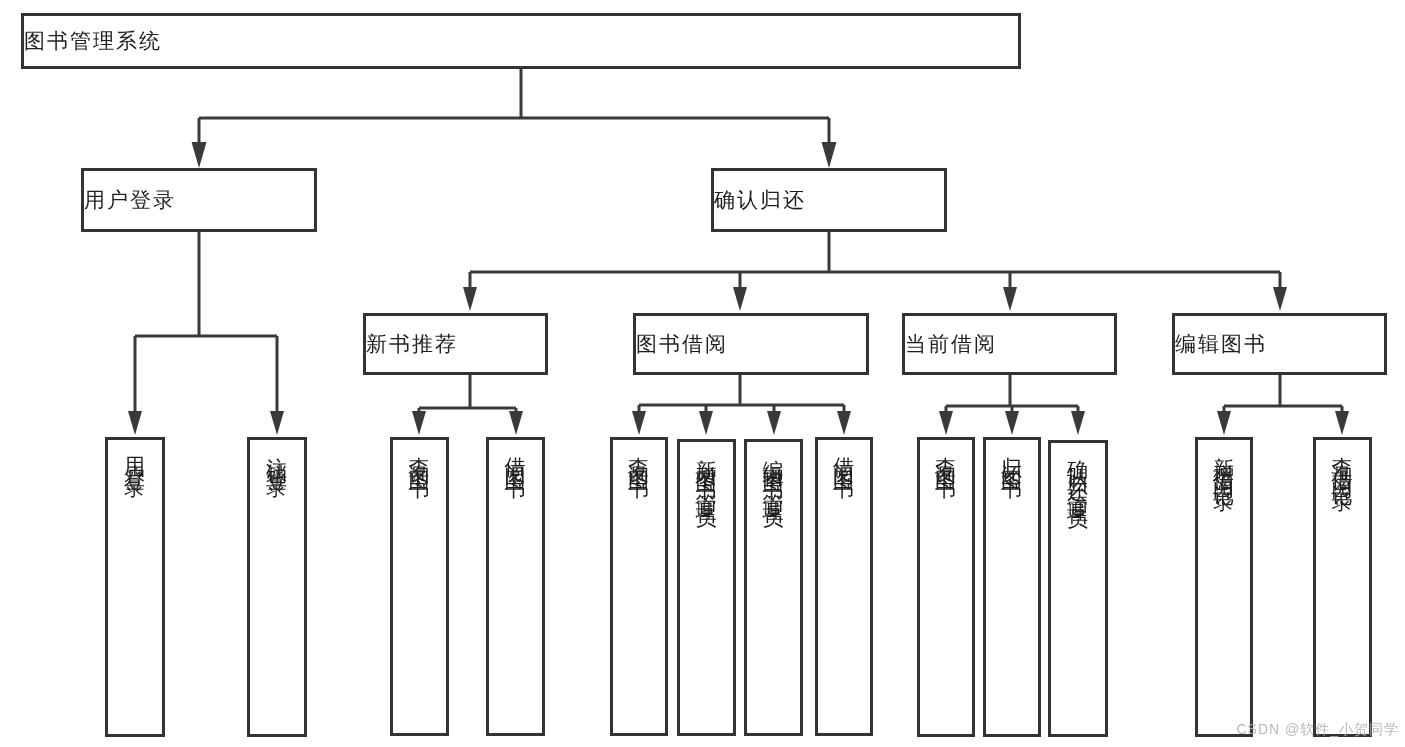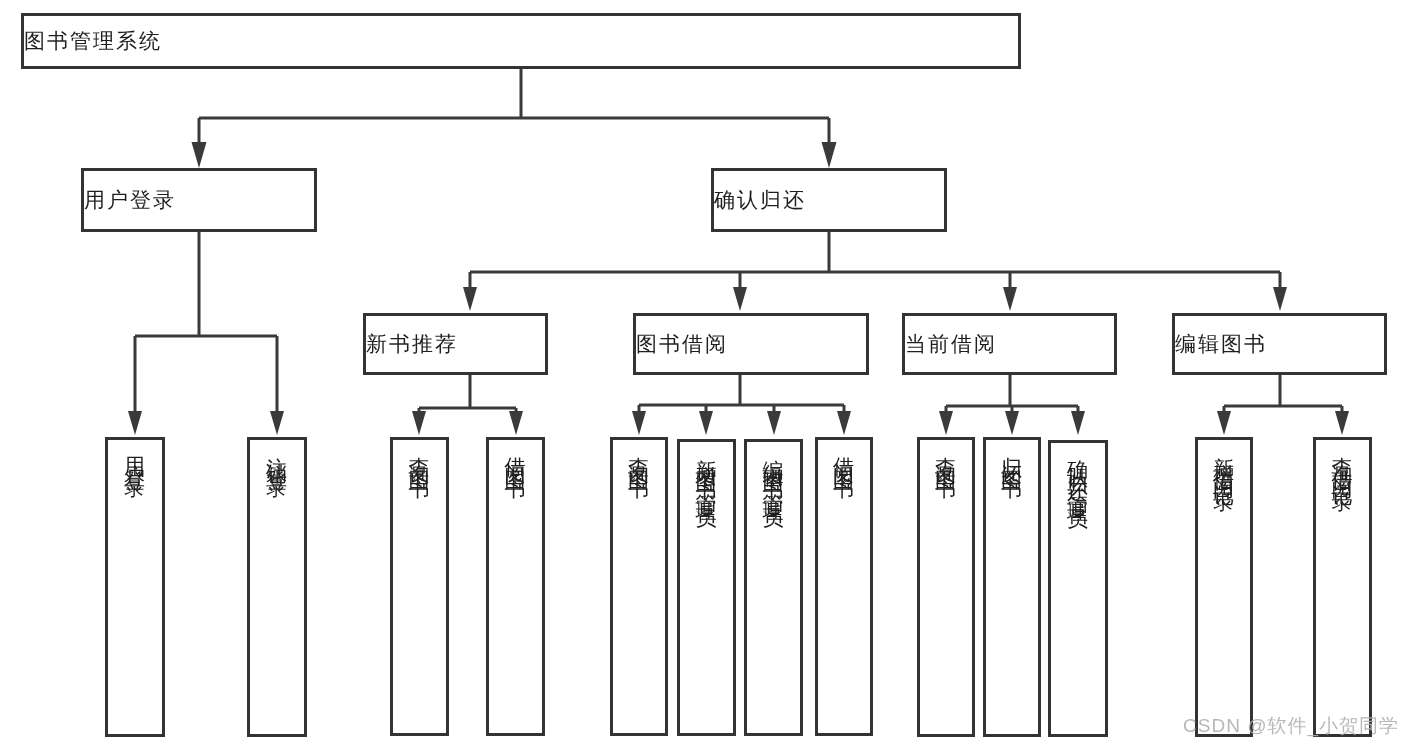--- a/index.html
+++ b/index.html
@@ -36,21 +36,21 @@
     writing-mode:vertical-rl;
     letter-spacing:7px;
     line-height:1;
     font-size:21px;
   }
   .vbox .lbl{display:block;}
   .watermark{
     position:absolute;
     right:6px;bottom:8px;
     z-index:2;
-    font-size:19px;
+    font-size:14px;
     color:var(--watermark);
     letter-spacing:1px;
     opacity:.9;
   }
 </style>
 </head>
 <body>
 
 <div class="canvas">
 

